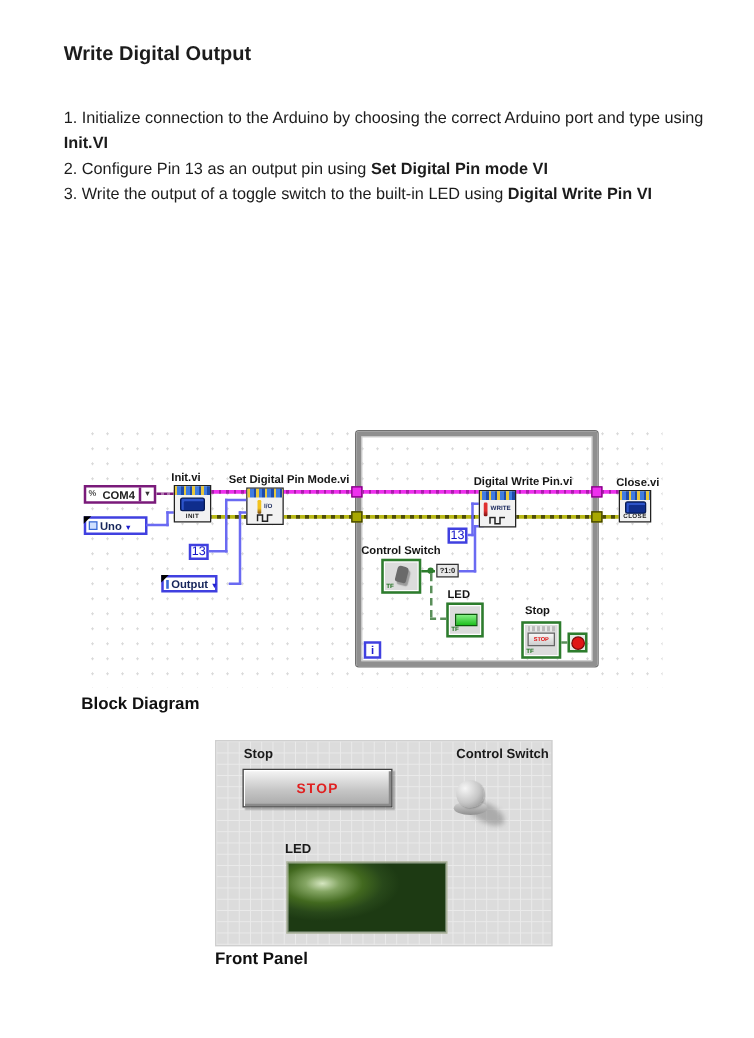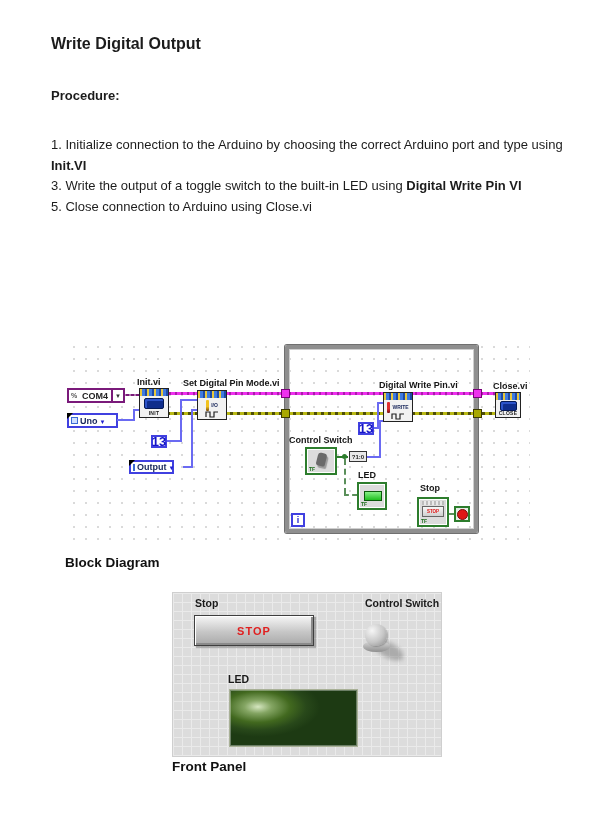--- a/index.html
+++ b/index.html
@@ -44,21 +44,21 @@
   .vi-body{position:relative;height:15px;display:flex;align-items:center;justify-content:center;gap:1px;}
   .vi-foot{position:absolute;bottom:1px;left:0;width:100%;text-align:center;
       font-size:5px;font-weight:bold;color:#222;letter-spacing:.3px;line-height:5px;}
   .board{width:18px;height:9px;background:#0f2d8c;border-radius:2px;border:1px solid #061a55;
       box-shadow:inset 2px 2px 0 #2c53c9;}
   .pencil{width:3px;height:11px;background:linear-gradient(180deg,#f2c21e 60%,#7a4a10 100%);
       border-radius:1px;margin-right:1px;}
   .pencil.red{background:linear-gradient(180deg,#e03030 60%,#7a1010 100%);}
   .iotxt{font-size:5px;font-weight:bold;color:#16255a;line-height:5px;}
   .const{position:absolute;box-sizing:border-box;border:2px solid #4040e0;background:#fff;
-      color:#1515c8;font-weight:bold;display:flex;align-items:center;justify-content:center;font-size:13px;}
+      color:#1515c8;font-weight:normal;display:flex;align-items:center;justify-content:center;font-size:10px;}
   .enum{position:absolute;box-sizing:border-box;border:2px solid #4040e0;background:#fff;
       display:flex;align-items:center;gap:2px;padding:0 2px;font-size:9px;font-weight:bold;color:#16255a;}
   .enum .mini{width:7px;height:7px;box-sizing:border-box;border:1px solid #3a6ad4;background:#cfe0ff;}
   .enum .tri::after{content:"▼";font-size:6px;color:#2020d0;}
   .corner::before{content:"";position:absolute;left:-2px;top:-2px;
       border-top:6px solid #000;border-right:6px solid transparent;}
   .com{position:absolute;box-sizing:border-box;border:2px solid #7a1a7a;background:#fff;
       display:flex;align-items:center;font-size:9px;font-weight:bold;color:#222;}
   .com .vglyph{width:10px;text-align:center;font-size:7px;color:#555;}
   .com .ctext{flex:1;text-align:center;}
@@ -111,25 +111,24 @@
       background:radial-gradient(circle at 35% 28%,#f6f6f6,#c6c6c6 55%,#969696 90%);
       box-shadow:1px 1px 1px rgba(0,0,0,.2);}
 </style>
 </head>
 <body>
 
 <div class="page">
 
   <div class="text-block">
     <p class="doc-title">Write Digital Output</p>
-    <p class="proc-heading">Procedure:</p>
     <div class="steps">
       <div class="step"><span>1. Initialize connection to the Arduino by choosing the correct Arduino port and type using </span><span class="b">Init.VI</span><span></span></div>
+      <div class="step"><span>2. Configure Pin 13 as an output pin using </span><span class="b">Set Digital Pin mode VI</span><span></span></div>
       <div class="step"><span>3. Write the output of a toggle switch to the built-in LED using </span><span class="b">Digital Write Pin VI</span><span></span></div>
-      <div class="step"><span>5. Close connection to Arduino using Close.vi</span><span class="b"></span><span></span></div>
     </div>
   </div>
 
   <div class="bd">
 
     <div class="wire w-res" style="left:74px;top:54px;width:358px;"></div>
     <div class="wire w-err" style="left:74px;top:74px;width:358px;"></div>
     <div class="wire w-com" style="left:59px;top:56px;width:15px;"></div>
 
     <div class="while-loop"></div>

